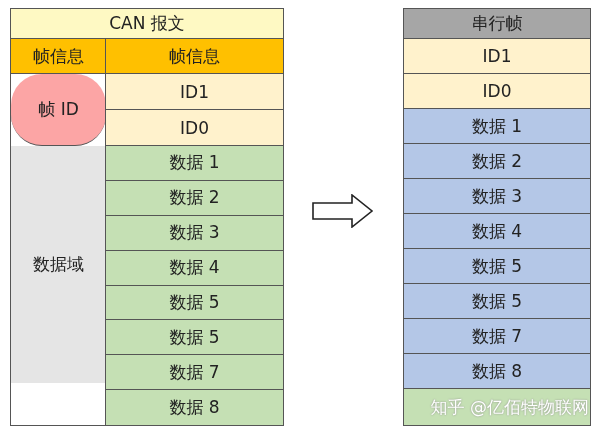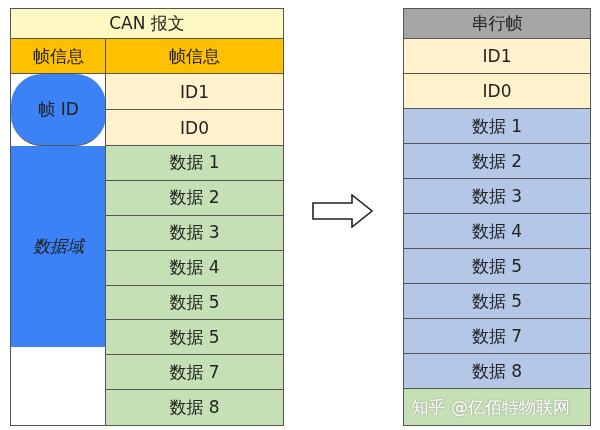--- a/index.html
+++ b/index.html
@@ -1,33 +1,33 @@
 <!DOCTYPE html>
 <html><head>
 <meta charset="utf-8">
 <style>
   html,body{margin:0;padding:0;background:#fff;}
   body{width:600px;height:430px;position:relative;overflow:hidden;font-family:"DejaVu Sans","Liberation Sans",sans-serif;color:#222;}
   .tbl{position:absolute;border:1px solid #555;box-sizing:border-box;}
   .cell{position:absolute;box-sizing:border-box;display:flex;align-items:center;justify-content:center;font-size:17px;border-bottom:1px solid #555;}
   .vline{position:absolute;width:1px;background:#555;}
-  .wm{color:#fff;font-size:17px;text-shadow:0 0 2px #888;justify-content:flex-end;padding-right:20px;}
+  .wm{color:#fff;font-size:17px;text-shadow:0 0 2px #888;justify-content:flex-end;padding-right:1px;}
   #arrow{position:absolute;left:312px;top:194px;}
 </style>
 </head>
 <body>
 
 <div id="left" class="tbl" style="left:10px;top:8px;width:274px;height:418px;">
   <div class="cell" style="left:0;top:0;width:272px;height:30px;background:#fef9c3;">CAN 报文</div>
   <div class="cell" style="left:0;top:30px;width:95px;height:35px;background:#ffc000;">帧信息</div>
   <div class="cell" style="left:95px;top:30px;width:177px;height:35px;background:#ffc000;">帧信息</div>
-  <div class="cell" style="left:0;top:65px;width:95px;height:72px;background:#3b82f6;border-radius:31px;">帧 ID</div>
+  <div class="cell" style="left:0;top:65px;width:95px;height:72px;background:#fca5a5;border-radius:31px;">帧 ID</div>
   <div class="cell" style="left:95px;top:65px;width:177px;height:36px;background:#fff2cc;">ID1</div>
   <div class="cell" style="left:95px;top:101px;width:177px;height:36px;background:#fff2cc;">ID0</div>
-  <div class="cell" style="left:0;top:137px;width:95px;height:201px;background:#3b82f6;border-bottom:none;font-style:italic;">数据域</div>
+  <div class="cell" style="left:0;top:137px;width:95px;height:237px;background:#e5e5e5;border-bottom:none;">数据域</div>
   <div id="left-data">
       <div class="cell" style="left: 95px; top: 137px; width: 177px; height: 34.875px; background: rgb(197, 224, 180);">数据  1</div>
       <div class="cell" style="left: 95px; top: 171.875px; width: 177px; height: 34.875px; background: rgb(197, 224, 180);">数据  2</div>
       <div class="cell" style="left: 95px; top: 206.75px; width: 177px; height: 34.875px; background: rgb(197, 224, 180);">数据  3</div>
       <div class="cell" style="left: 95px; top: 241.625px; width: 177px; height: 34.875px; background: rgb(197, 224, 180);">数据  4</div>
       <div class="cell" style="left: 95px; top: 276.5px; width: 177px; height: 34.875px; background: rgb(197, 224, 180);">数据  5</div>
       <div class="cell" style="left: 95px; top: 311.375px; width: 177px; height: 34.875px; background: rgb(197, 224, 180);">数据  5</div>
       <div class="cell" style="left: 95px; top: 346.25px; width: 177px; height: 34.875px; background: rgb(197, 224, 180);">数据  7</div>
       <div class="cell" style="left: 95px; top: 381.125px; width: 177px; height: 34.875px; background: rgb(197, 224, 180); border-bottom: none;">数据  8</div>
     </div>

